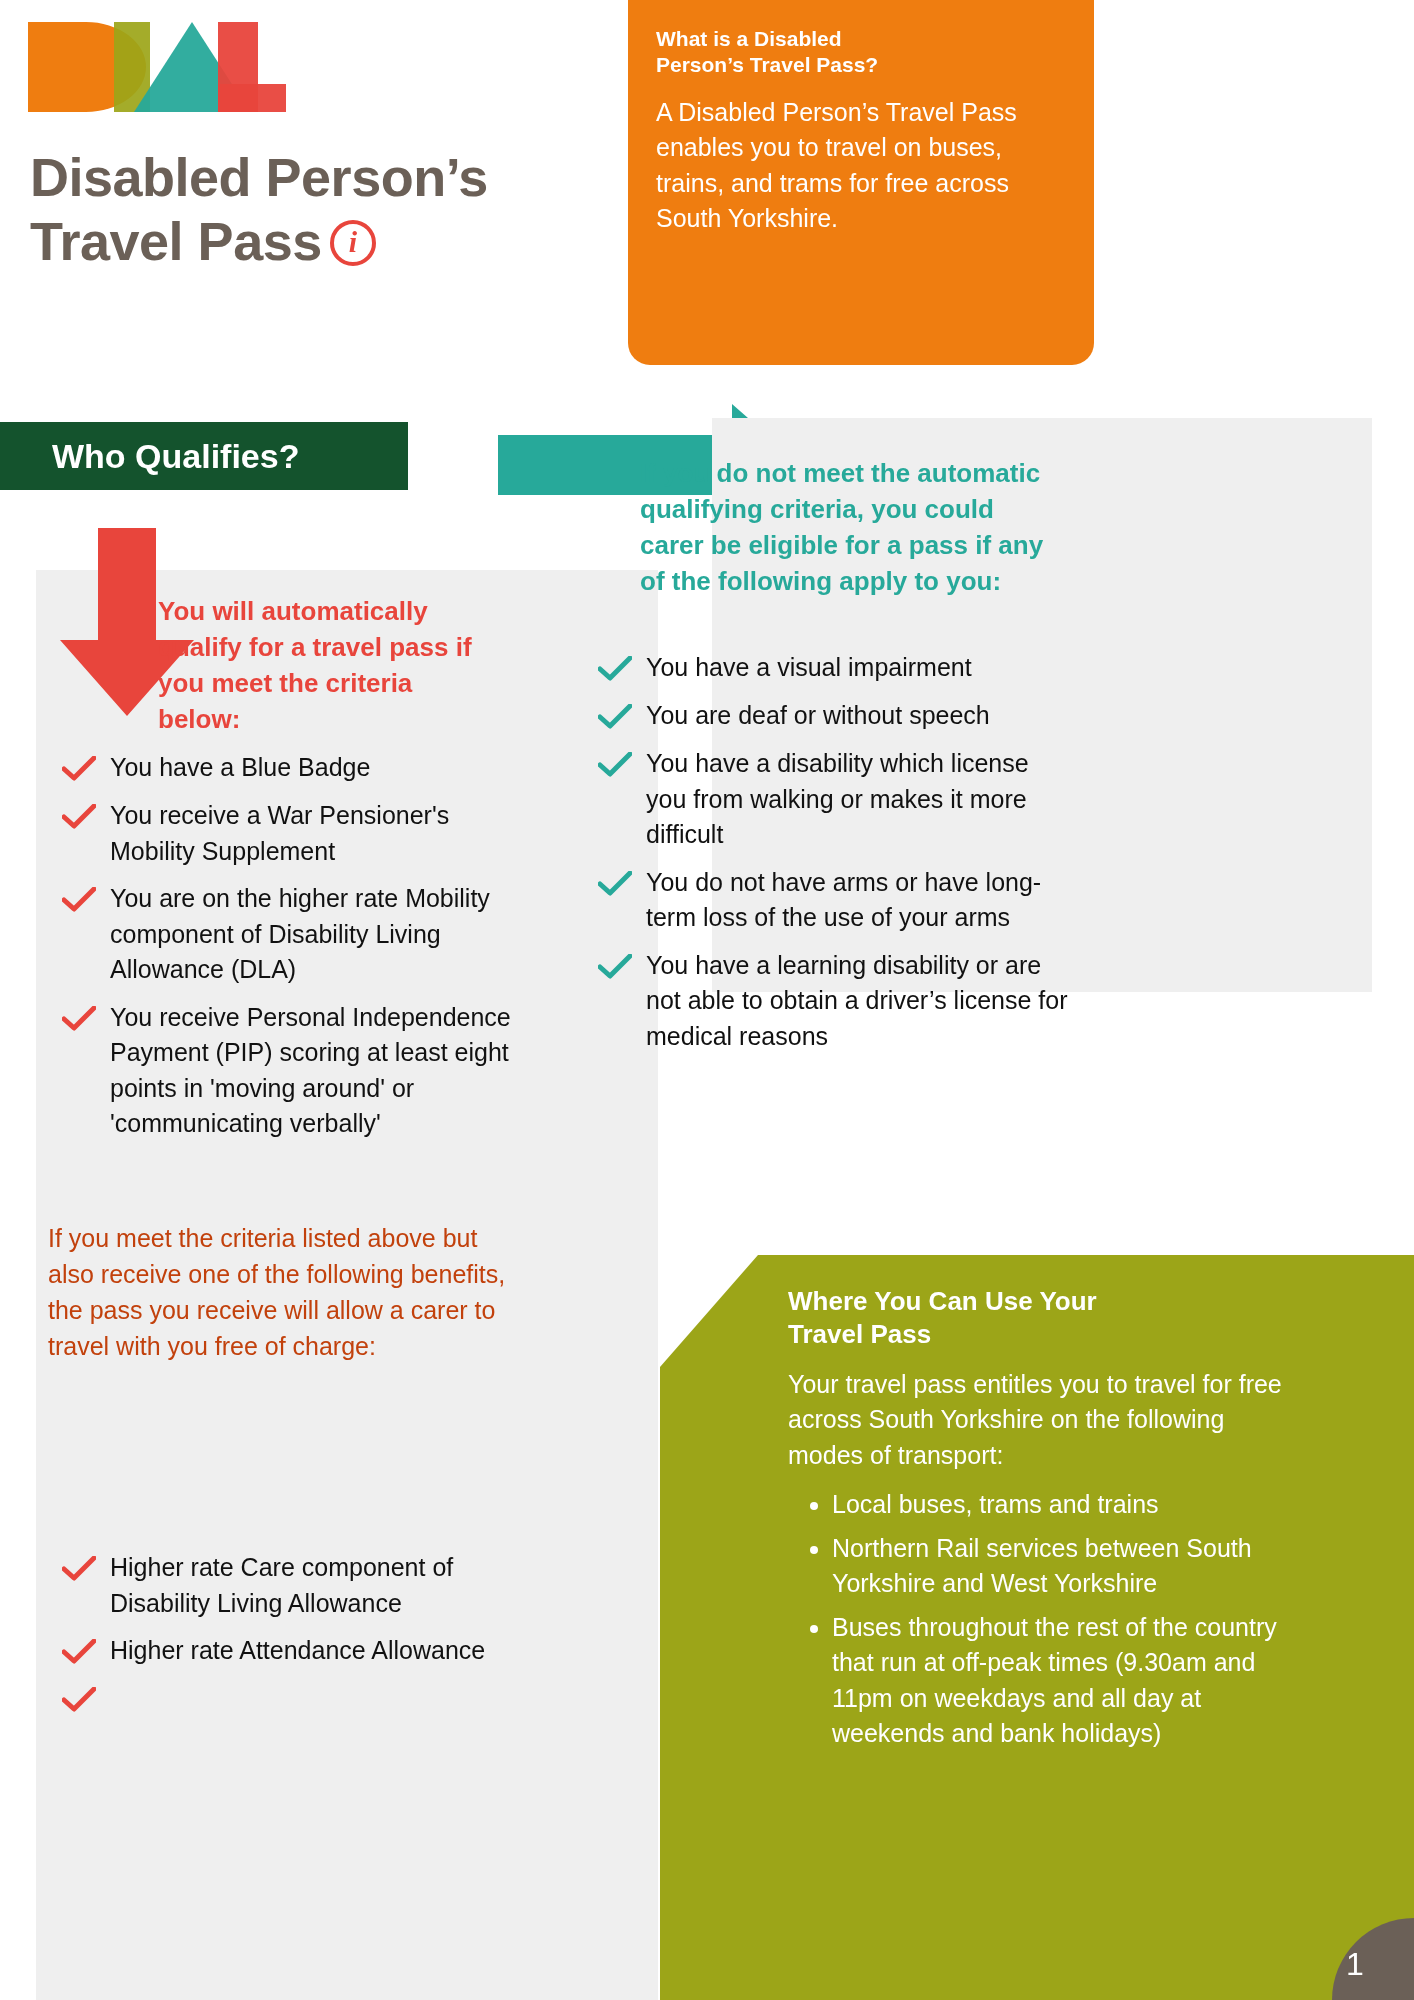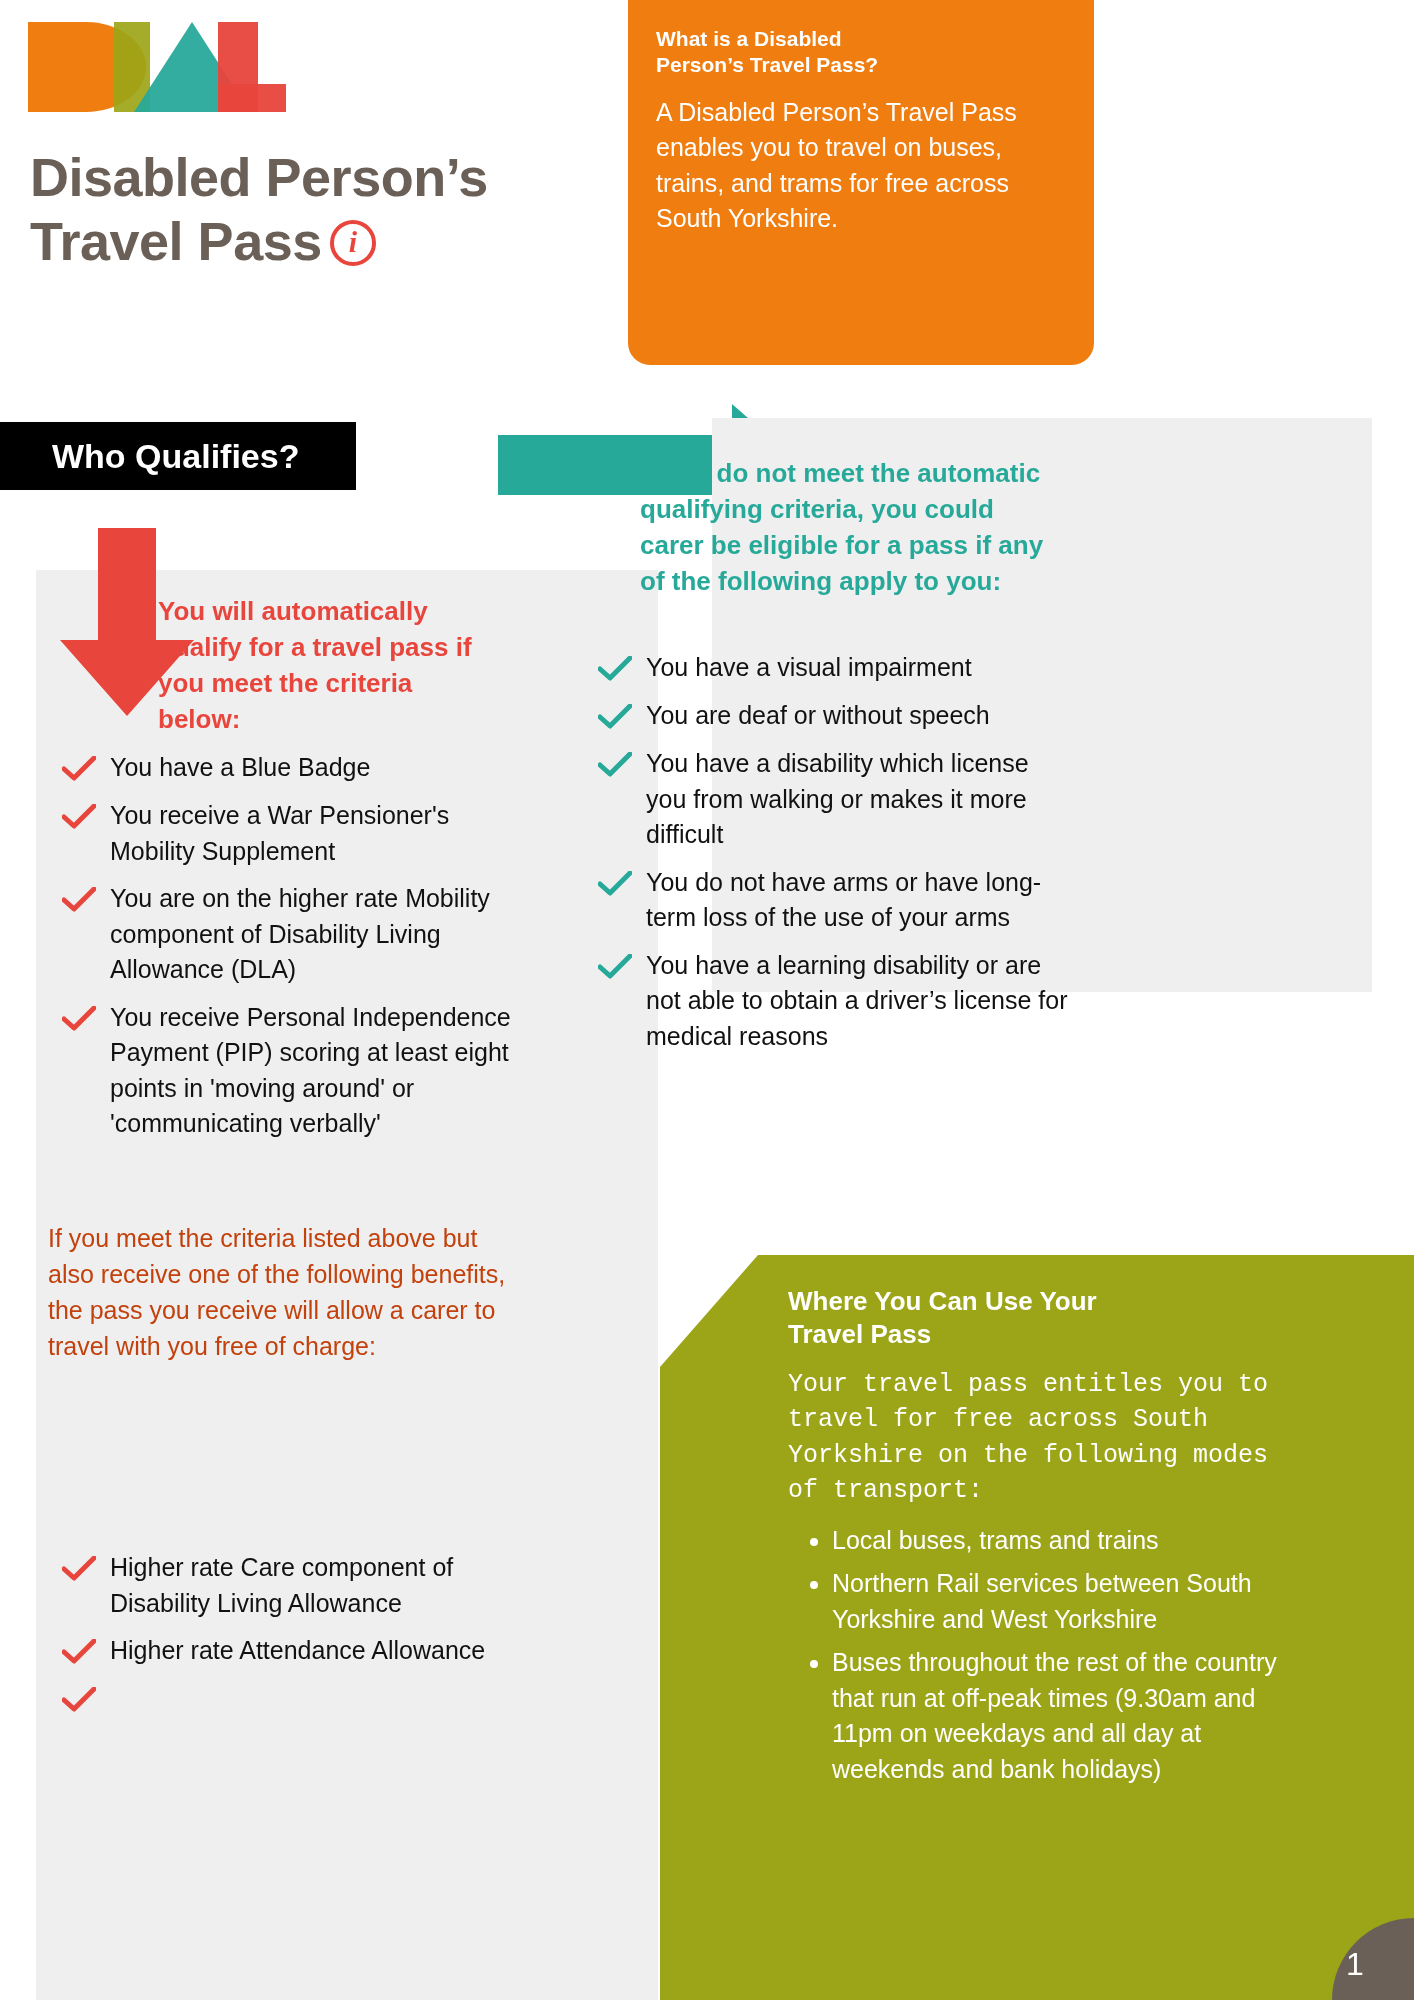--- a/index.html
+++ b/index.html
@@ -54,21 +54,21 @@
     left:628px;top:-10px;width:466px;height:375px;
     background:#ef7d10;
     border-bottom-left-radius:22px;border-bottom-right-radius:22px;
     box-sizing:border-box;padding:36px 34px 20px 28px;color:#ffffff;
   }
   #orange-box .hd{font-size:21px;font-weight:bold;line-height:1.26;}
   #orange-box .bd{font-size:25px;line-height:1.42;margin-top:16px;}
 
   
   #who-banner{
-    left:0;top:422px;width:356px;height:68px;background:#000000;
+    left:0;top:422px;width:408px;height:68px;background:#14532d;
     display:flex;align-items:center;
   }
   #who-banner .t{
     color:#ffffff;font-size:34px;font-weight:bold;margin-left:52px;
   }
 
   
   #teal-arrow{left:392px;top:404px;width:410px;height:122px;}
 
   
@@ -108,21 +108,21 @@
   
   #where-poly{
     left:600px;top:1255px;width:814px;height:745px;
     background:#9ca518;
     clip-path:polygon(158px 0px, 814px 0px, 814px 745px, 60px 745px, 60px 112px);
   }
   #where-inner{
     position:absolute;left:188px;top:30px;width:500px;color:#ffffff;
   }
   #where-inner .hd{font-size:26px;font-weight:bold;line-height:1.26;}
-  #where-inner .bd{font-size:25px;line-height:1.42;margin-top:16px;font-family:Liberation Mono, monospace;}
+  #where-inner .bd{font-size:25px;line-height:1.42;margin-top:16px;}
   #where-inner ul{margin:14px 0 0 0;padding-left:44px;}
   #where-inner li{font-size:25px;line-height:1.42;margin-bottom:8px;}
 
   
   #page-num{
     left:1332px;top:1918px;width:164px;height:164px;border-radius:50%;
     background:#6b6057;
   }
   #page-num span{
     position:absolute;left:14px;top:28px;color:#ffffff;

